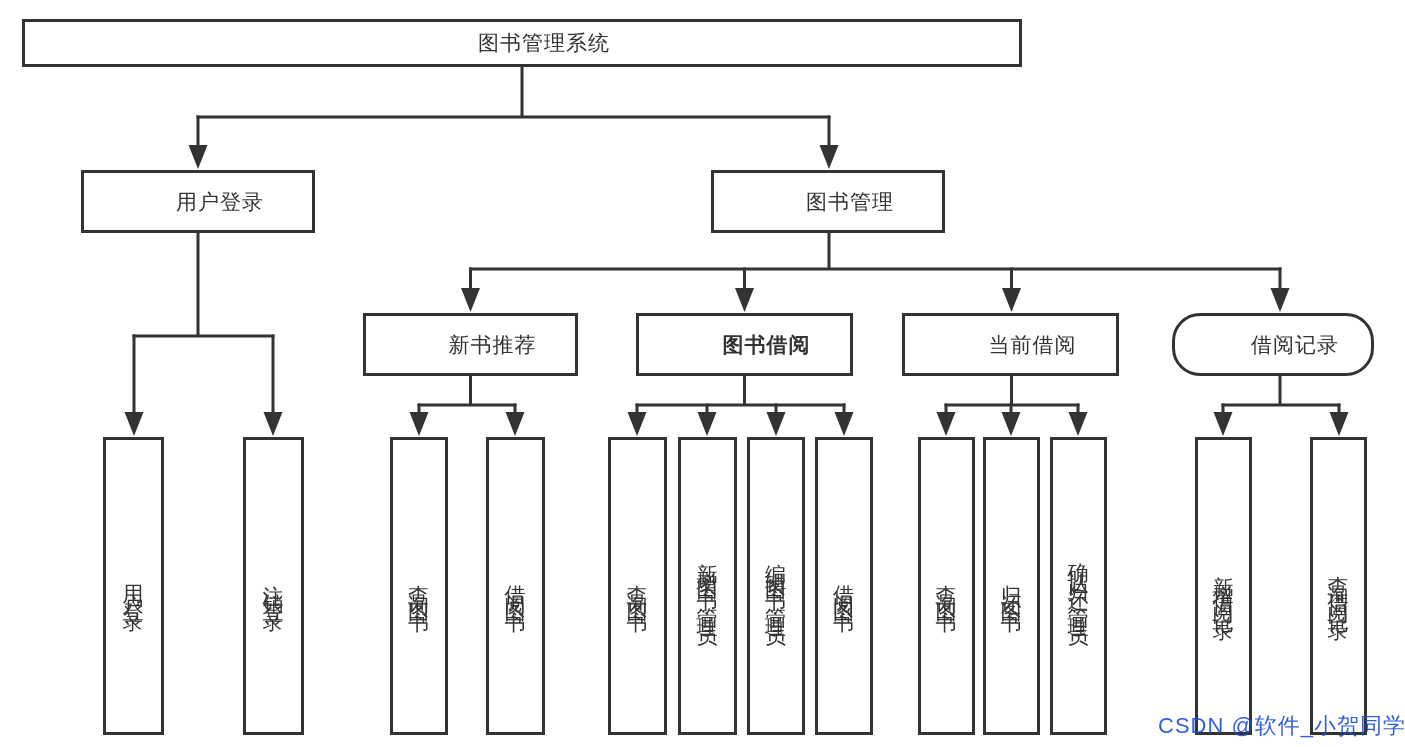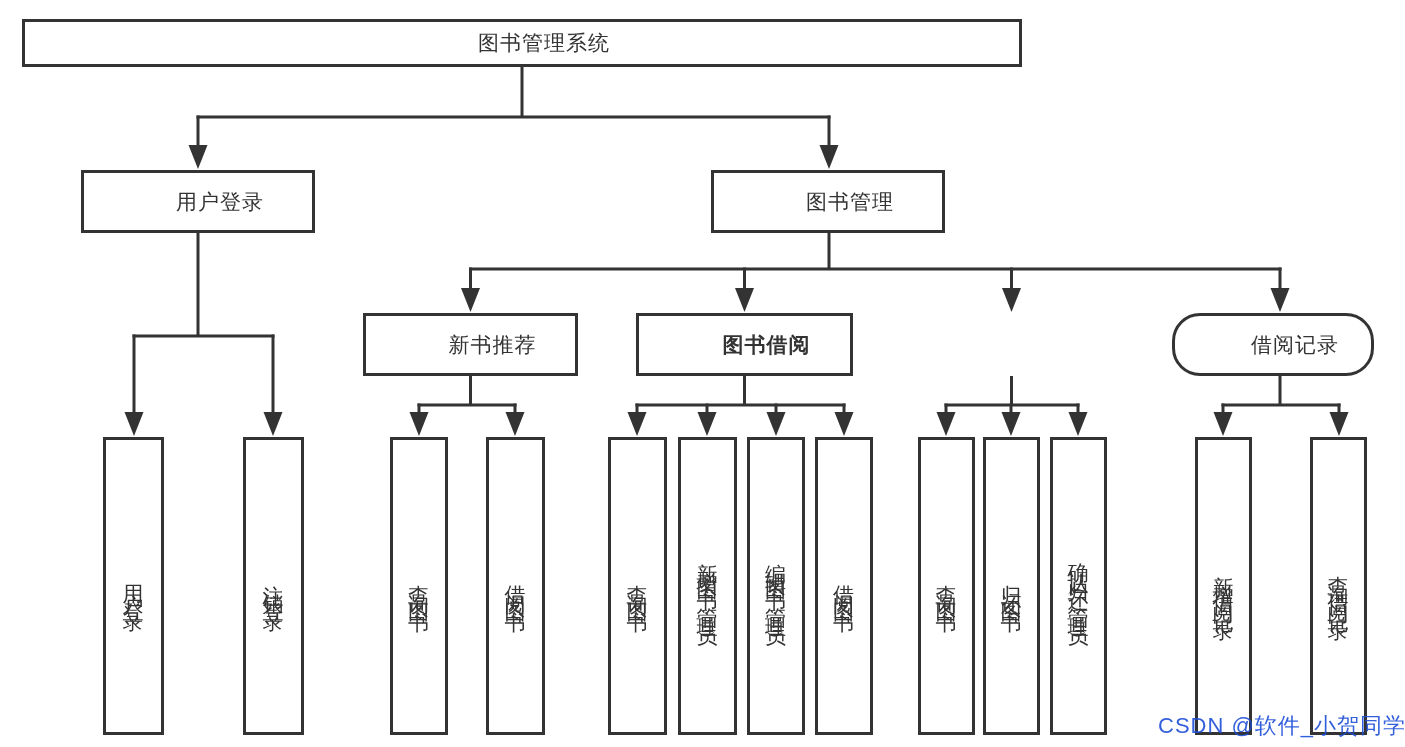--- a/index.html
+++ b/index.html
@@ -97,20 +97,21 @@
     </g>
   </svg>
 
   <div class="hbox" style="left:22px;top:19px;width:1000px;height:48px;">图书管理系统</div>
 
   <div class="hbox" style="left:81px;top:170px;width:234px;height:63px;">用户登录</div>
   <div class="hbox" style="left:363px;top:313px;width:215px;height:63px;">新书推荐</div>
 
   <div class="hbox" style="left:711px;top:170px;width:234px;height:63px;">图书管理</div>
   <div class="hbox" style="left:636px;top:313px;width:217px;height:63px;font-weight:bold;">图书借阅</div>
+  <div class="hbox" style="left:902px;top:313px;width:217px;height:63px;">当前借阅</div>
   <div class="hbox" style="left:1172px;top:313px;width:202px;height:63px;border-radius:28px;">借阅记录</div>
 
   <div class="leaf" style="left:103px;width:61px;">
     <span class="vtext">用户登录</span>
   </div>
   <div class="leaf" style="left:243px;width:61px;">
     <span class="vtext">注销登录</span>
   </div>
 
   <div class="leaf" style="left:390px;width:58px;">

